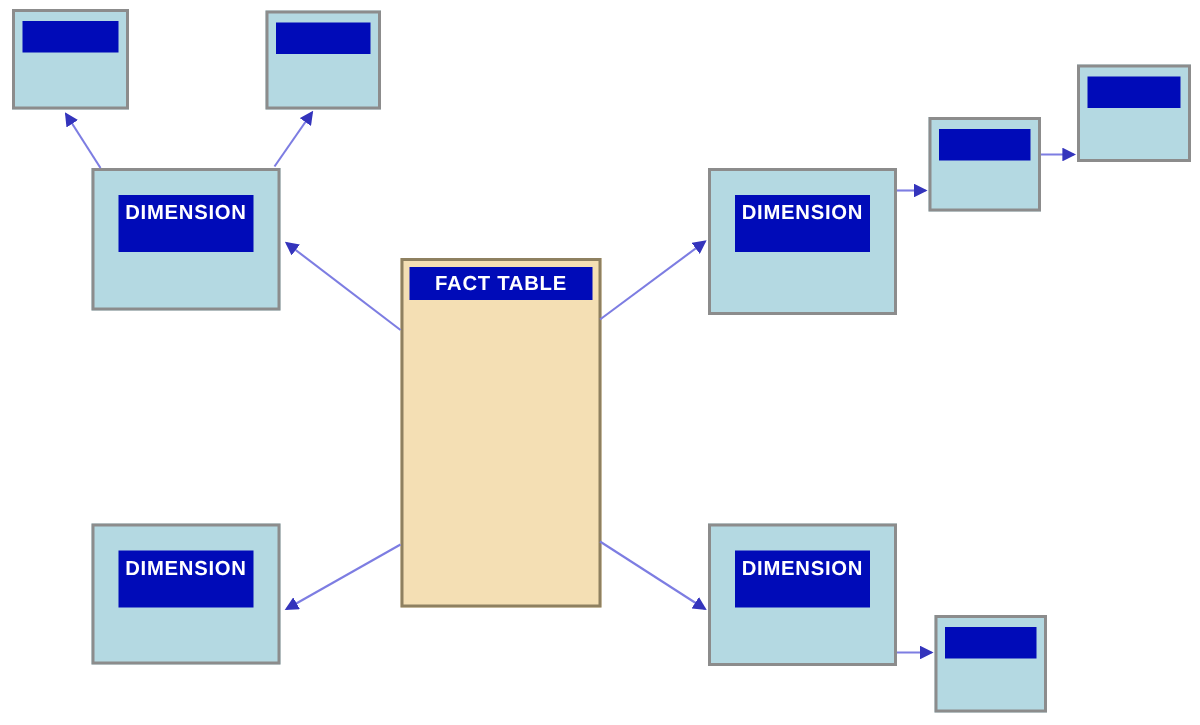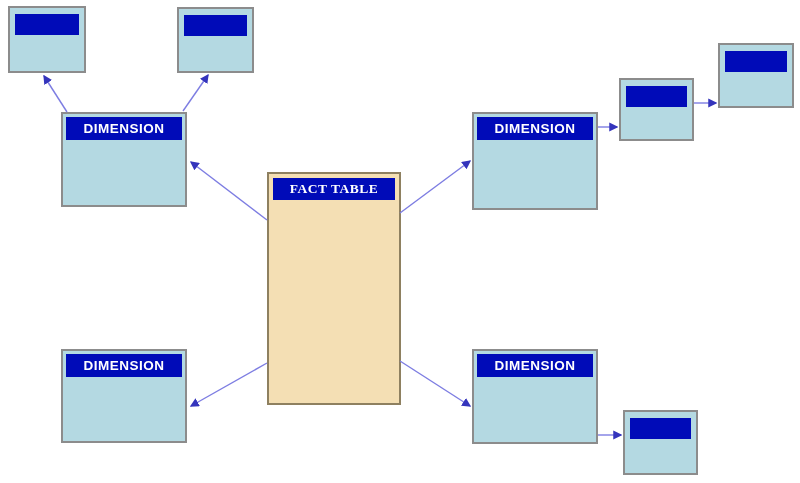--- a/index.html
+++ b/index.html
@@ -32,40 +32,39 @@
     z-index: 1;
     background: var(--table-blue, #b4d9e2);
     border: 2px solid var(--box-border, #8c8c8c);
   }
   .node .bar {
     background: var(--header-blue, #000bb8);
     box-sizing: border-box;
   }
   
   .node .bar.label {
-    margin: 3px;
-    height: 23px;
+    margin: 16px;
+    height: 38px;
     line-height: 23px;
     text-align: center;
     color: var(--label-text, #ffffff);
     font-size: 13.5px;
     font-weight: bold;
     letter-spacing: 0.5px;
     white-space: nowrap;
     overflow: hidden;
   }
   
   .node.small .bar {
     margin: 6px 5px 0 5px;
     height: 21px;
   }
   .node.fact {
     background: var(--fact-tan, #f4dfb4);
     border: 2px solid var(--fact-border, #8e8060);
-    font-family: Liberation Serif, serif;
   }
   .node.fact .bar.label {
     margin: 4px;
     height: 22px;
     line-height: 22px;
   }
   
   #n-sub-tl-1  { left: 8px;   top: 6px;   width: 78px;  height: 67px; }
   #n-sub-tl-2  { left: 177px; top: 7px;   width: 77px;  height: 66px; }
   #n-dim-left  { left: 61px;  top: 112px; width: 126px; height: 95px; }

